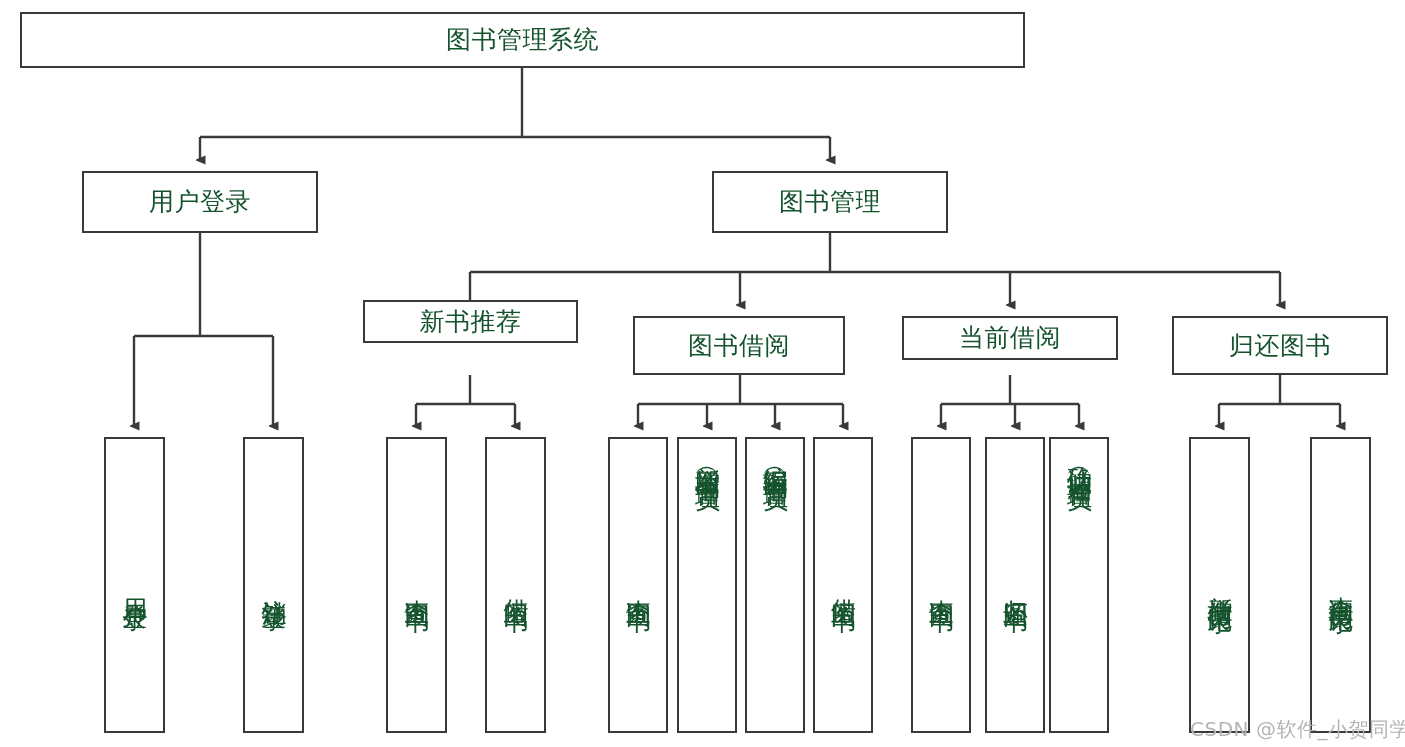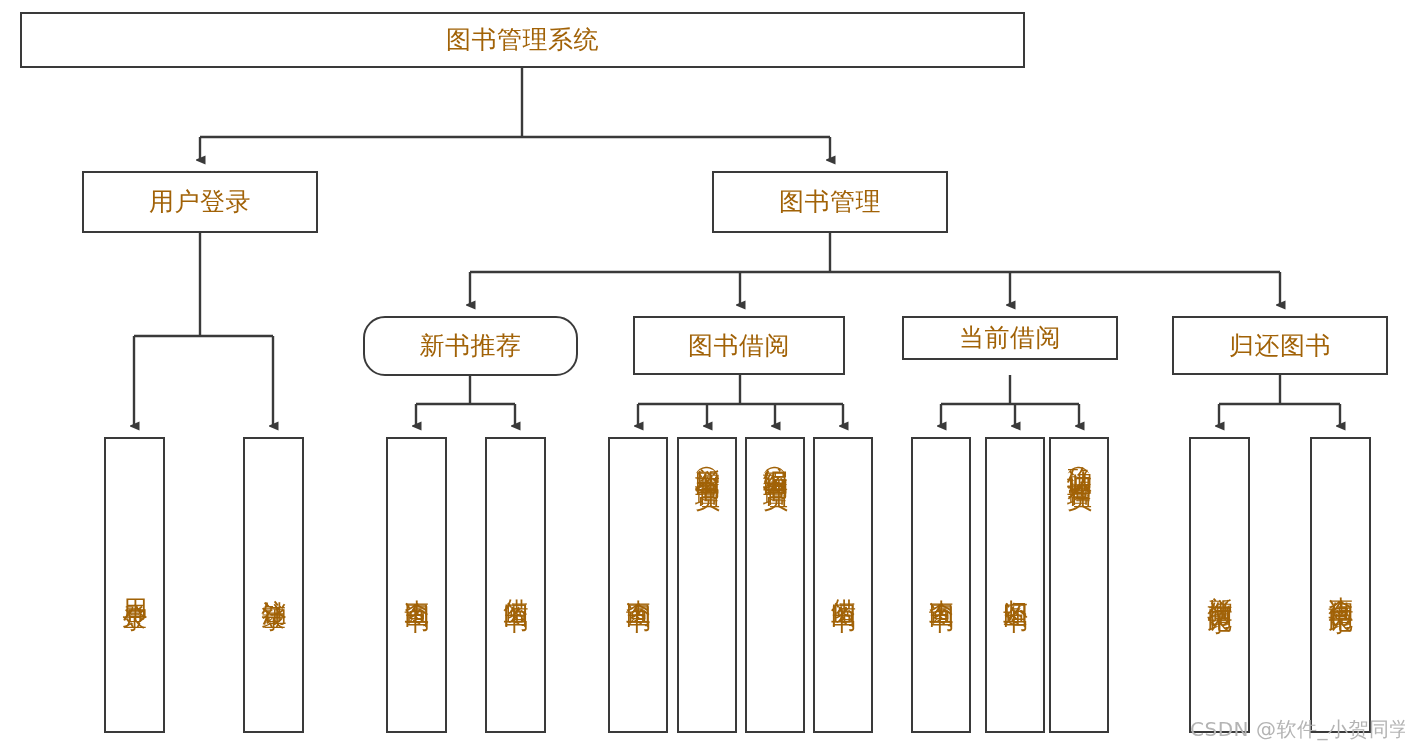--- a/index.html
+++ b/index.html
@@ -25,21 +25,21 @@
     height: 747px;
   }
   .node {
     position: absolute;
     box-sizing: border-box;
     background: #ffffff;
     border: 2.2px solid #3a3a3a;
     display: flex;
     align-items: center;
     justify-content: center;
-    color: #a16207;
+    color: #14532d;
     z-index: 3;
   }
   .node .label {
     display: block;
     text-align: center;
     line-height: 1.12;
   }
   .node.horiz .label {
     writing-mode: horizontal-tb;
     font-size: 25px;
@@ -129,21 +129,21 @@
     <span class="label">图书管理系统</span>
   </div>
 
   <div class="node horiz" style="left:82px; top:171px; width:236px; height:62px;">
     <span class="label">用户登录</span>
   </div>
   <div class="node horiz" style="left:712px; top:171px; width:236px; height:62px;">
     <span class="label">图书管理</span>
   </div>
 
-  <div class="node horiz" style="left:363px; top:316px; width:215px; height:60px;border-radius:22px;">
+  <div class="node horiz" style="left:363px; top:300px; width:215px; height:43px;">
     <span class="label">新书推荐</span>
   </div>
   <div class="node horiz" style="left:633px; top:316px; width:212px; height:59px;">
     <span class="label">图书借阅</span>
   </div>
   <div class="node horiz" style="left:902px; top:316px; width:216px; height:44px;">
     <span class="label">当前借阅</span>
   </div>
   <div class="node horiz" style="left:1172px; top:316px; width:216px; height:59px;">
     <span class="label">归还图书</span>

